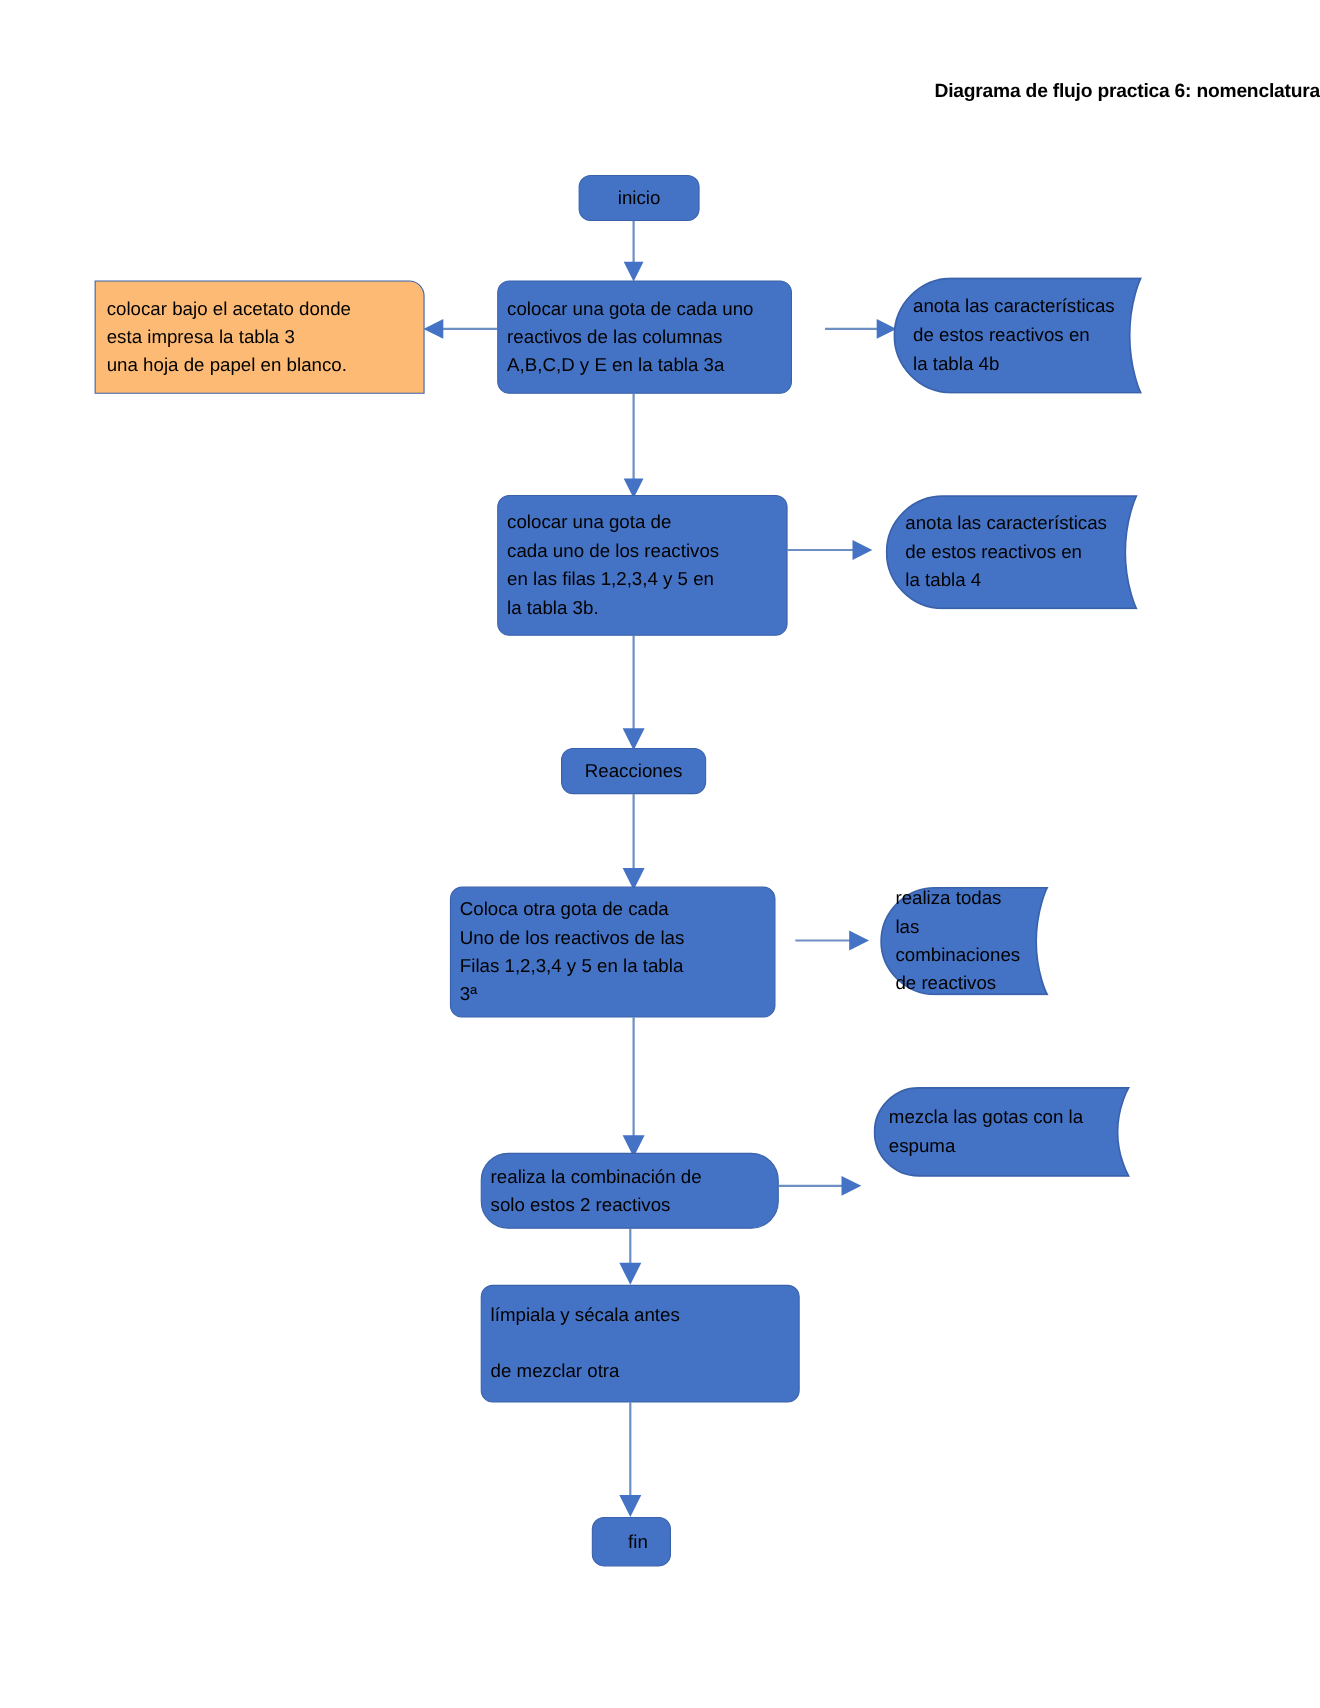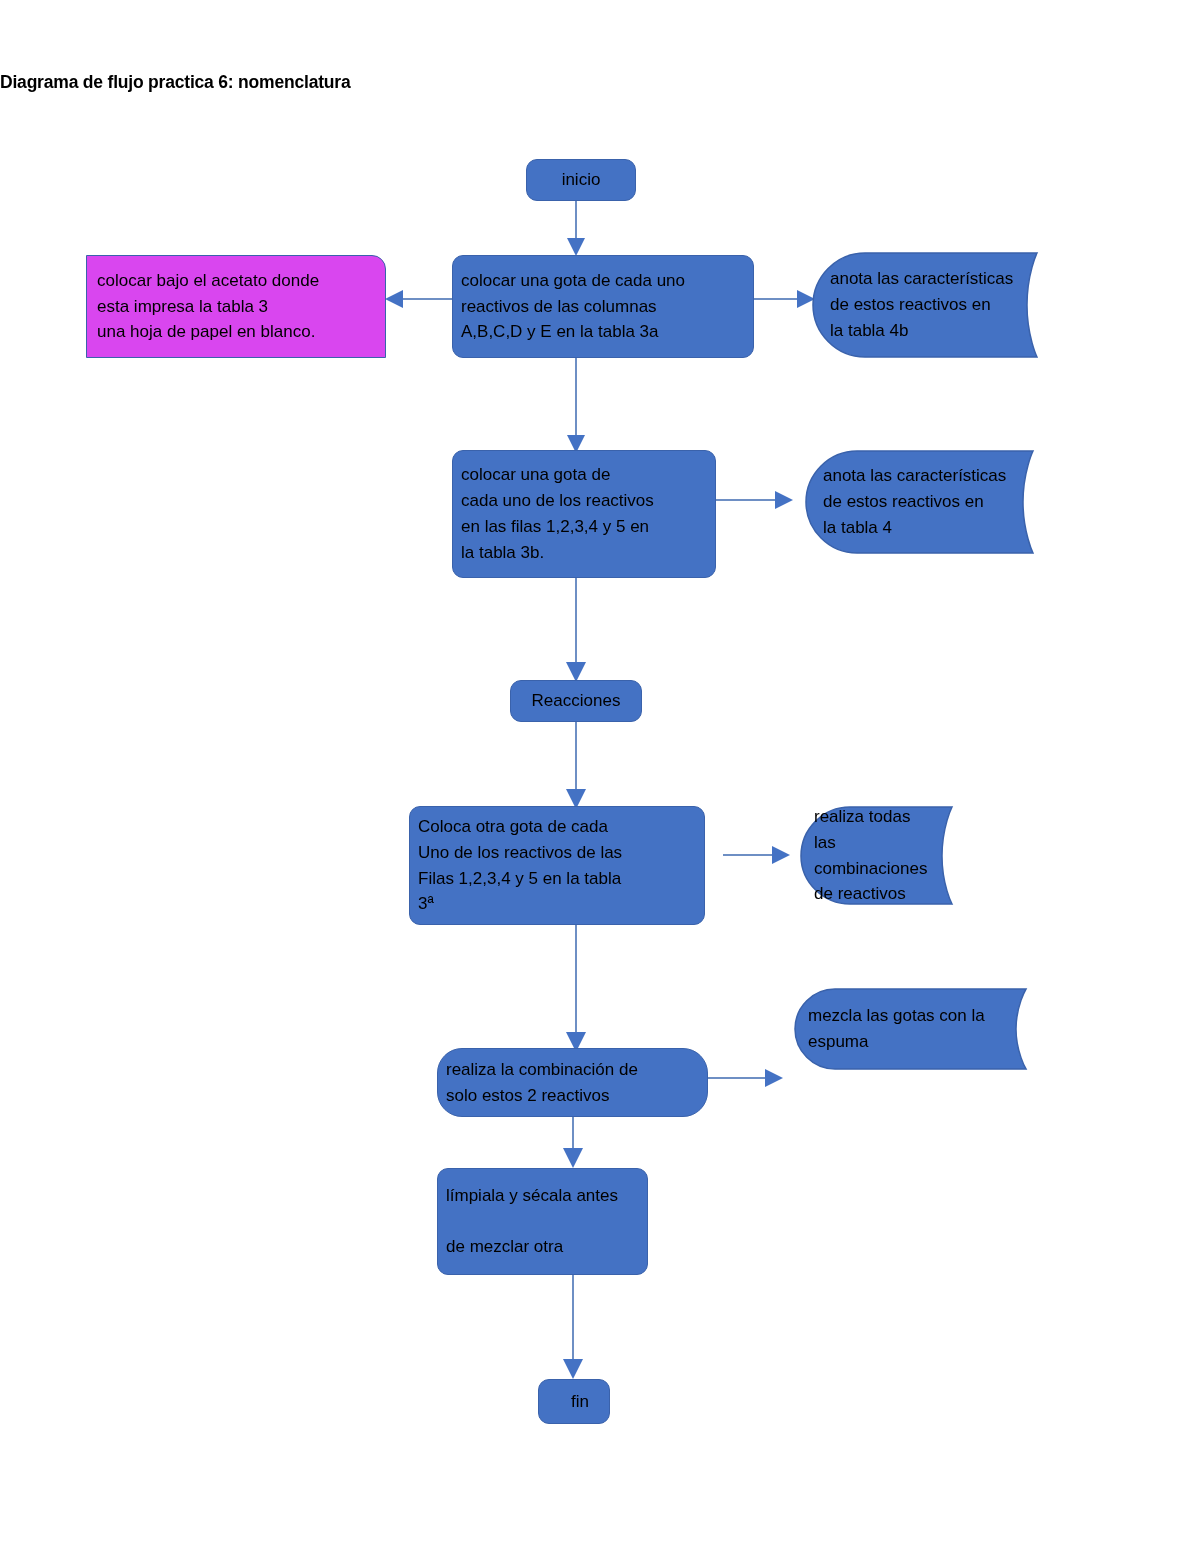--- a/index.html
+++ b/index.html
@@ -17,21 +17,21 @@
     background: #ffffff;
     overflow: hidden;
   }
 
   
   .diagram-title {
     position: absolute;
     left: 0;
     top: 72px;
     width: 1200px;
-    text-align: left;
+    text-align: right;
     font-size: 17.5px;
     font-weight: bold;
     color: #000000;
     letter-spacing: -0.2px;
   }
 
   
   #connectors {
     position: absolute;
     left: 0;
@@ -70,21 +70,21 @@
   .shape-round.center {
     justify-content: center;
   }
   .shape-round .txt {
     padding: 0 8px;
     width: 100%;
   }
 
   
   .shape-onecorner {
-    background: #d946ef;
+    background: #fdba74;
     border: 1.5px solid #3A62AB;
     border-radius: 0 14px 0 0;
     display: flex;
     align-items: center;
   }
   .shape-onecorner .txt {
     padding: 0 10px;
     width: 100%;
   }
 
@@ -190,21 +190,21 @@
     <g>
       <line class="conn-line" x1="573" y1="1275" x2="573" y2="1363"></line>
       <polygon class="conn-head" points="573,1379 563,1359 583,1359"></polygon>
     </g>
   </svg>
 
   <div class="node shape-round center" style="left:526px; top:159px; width:110px; height:42px;">
     <div class="txt" style="text-align:center;">inicio</div>
   </div>
 
-  <div class="node shape-round" style="left:452px; top:255px; width:302px; height:103px;">
+  <div class="node shape-round" style="left:452px; top:255px; width:268px; height:103px;">
     <div class="txt"> colocar una gota de cada uno
 reactivos de las columnas
 A,B,C,D y E   en la tabla 3a</div>
   </div>
 
   <div class="node shape-onecorner" style="left:86px; top:255px; width:300px; height:103px;">
     <div class="txt">colocar bajo el acetato donde
  esta impresa la tabla 3
  una hoja de papel en blanco.</div>
   </div>
@@ -272,21 +272,21 @@
     <svg class="tape-svg" viewBox="0 0 282 82" preserveAspectRatio="none">
       <path class="tape-body" d="M41,1 H232 C232,1 222,18 222,41 C222,64 232,81 232,81 H41
                C19,81 1,63 1,41 C1,19 19,1 41,1 Z"></path>
     </svg>
     <div class="tape-inner">
       <div class="txt" style="padding-right:72px;">mezcla las gotas con la
 espuma</div>
     </div>
   </div>
 
-  <div class="node shape-round" style="left:437px; top:1168px; width:211px; height:107px;">
+  <div class="node shape-round" style="left:437px; top:1168px; width:290px; height:107px;">
     <div class="txt">límpiala y sécala  antes
 
 de mezclar otra</div>
   </div>
 
   <div class="node shape-round center" style="left:538px; top:1379px; width:72px; height:45px;padding-left:12px;">
     <div class="txt" style="text-align:center;">fin</div>
   </div>
 
 </div>

